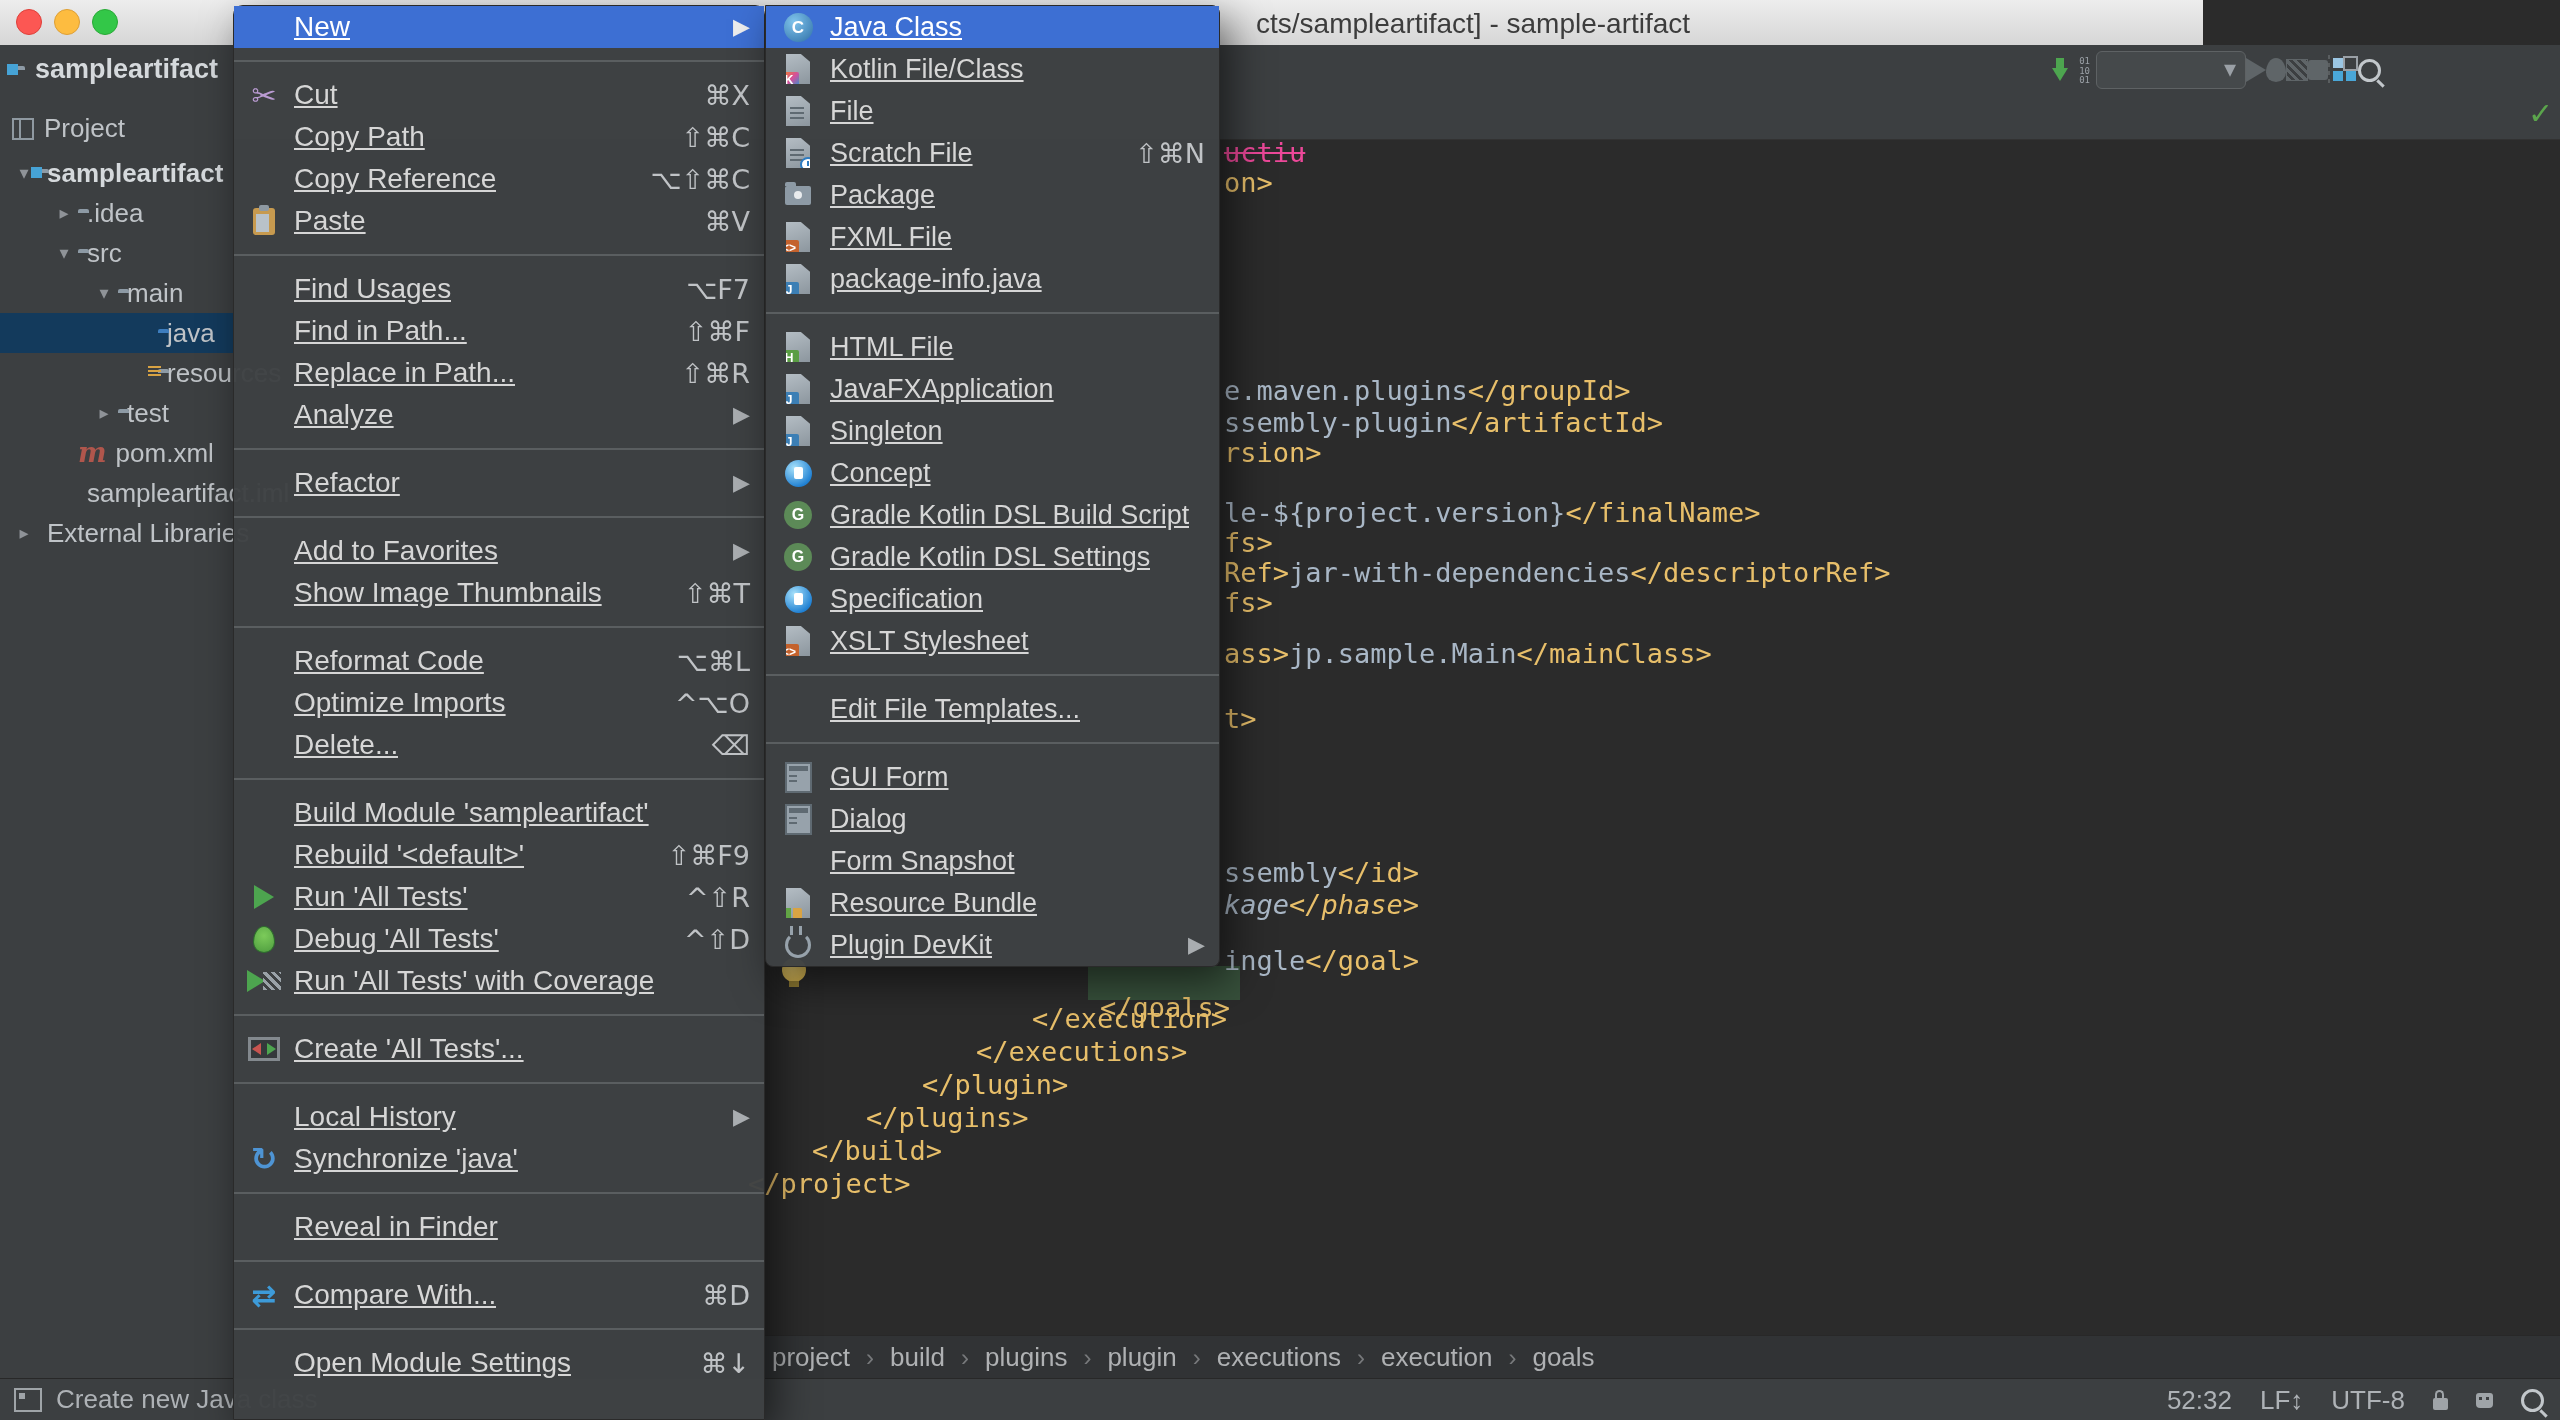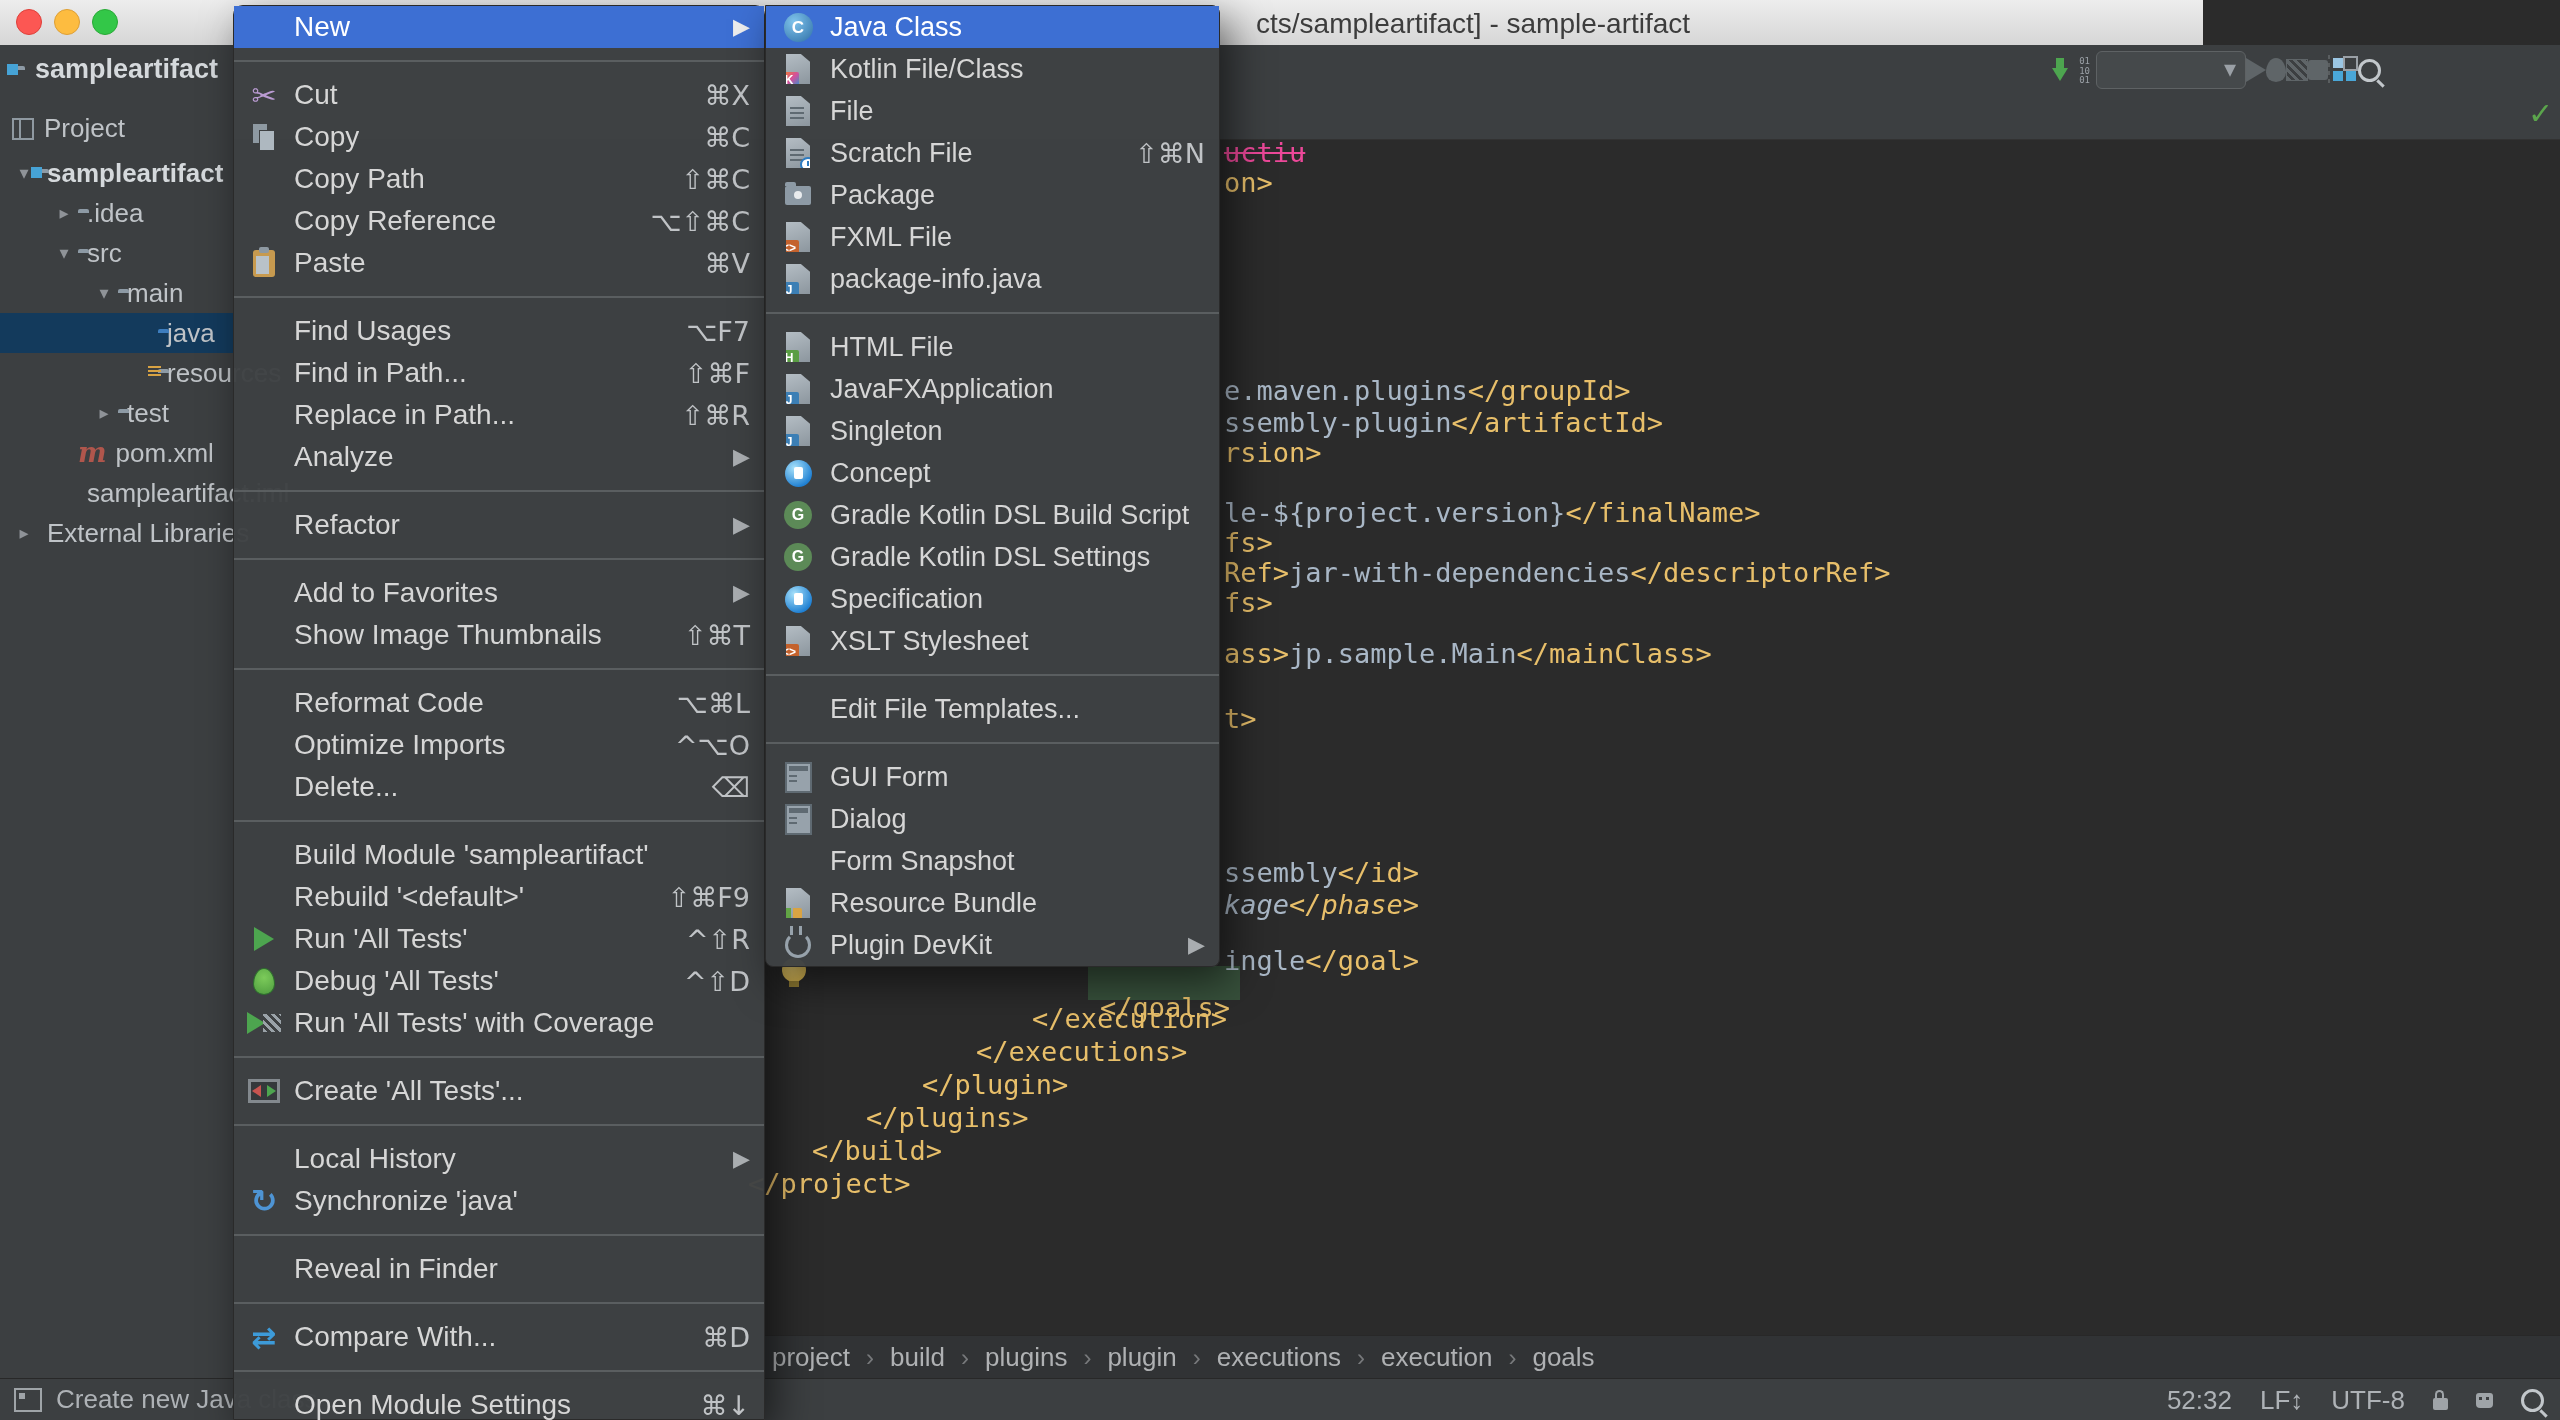--- a/index.html
+++ b/index.html
@@ -90,21 +90,21 @@
   .st-hector{width:17px;height:15px;background:#9FA4A8;border-radius:3px 3px 4px 4px;position:relative;}
   .st-hector::before{content:"";position:absolute;left:3px;top:4px;width:3px;height:3px;background:#3C3F41;box-shadow:7px 0 0 #3C3F41;}
   
   .menu{position:absolute;background:rgba(62,65,67,0.97);z-index:10;box-shadow:10px 14px 40px rgba(0,0,0,0.55);
      border:1px solid #2A2A2A;box-sizing:border-box;}
   .ctxmenu{left:233px;top:5px;width:532px;height:1415px;border-radius:10px 10px 0 0;}
   .submenu{left:765px;top:5px;width:455px;border-radius:0 8px 8px 8px;z-index:11;}
   .mi{display:flex;align-items:center;height:42px;color:#D6D6D6;font-size:28px;position:relative;padding-right:14px;}
   .submenu .mi{font-size:27px;}
   .mi.sel{background:#3D6FD3;color:#FFFFFF;}
-  .mi .lbl{white-space:nowrap;overflow:hidden;}
+  .mi .lbl{white-space:nowrap;overflow:hidden;text-decoration:underline;}
   .mic{width:60px;flex:none;display:flex;justify-content:center;align-items:center;}
   .submenu .mic{width:64px;}
   .mi .sc{margin-left:auto;color:#C0C3C6;font-family:"DejaVu Sans",sans-serif;font-size:27px;white-space:nowrap;}
   .mi .arr{margin-left:auto;color:#A9ADB0;font-size:22px;}
   .mi.sel .arr{color:#EDEDED;}
   .msep{height:26px;display:flex;align-items:center;}
   .msep i{display:block;width:100%;height:2px;background:#5A5E60;}
   
   .ic-scissors::before{content:"✂";font:30px "DejaVu Sans",sans-serif;color:#BA9BD2;}
   .ic-copy{position:relative;width:22px;height:26px;}
@@ -321,27 +321,20 @@
         <i></i>
       </div>
       <div class="mi">
         <span class="mic">
           <span class="ic-scissors"></span>
         </span>
         <span class="lbl">Cut</span>
         <span class="sc">⌘X</span>
       </div>
       <div class="mi">
-        <span class="mic">
-          <span class="ic-copy"></span>
-        </span>
-        <span class="lbl">Copy</span>
-        <span class="sc">⌘C</span>
-      </div>
-      <div class="mi">
         <span class="mic"></span>
         <span class="lbl">Copy Path</span>
         <span class="sc">⇧⌘C</span>
       </div>
       <div class="mi">
         <span class="mic"></span>
         <span class="lbl">Copy Reference</span>
         <span class="sc">⌥⇧⌘C</span>
       </div>
       <div class="mi">

